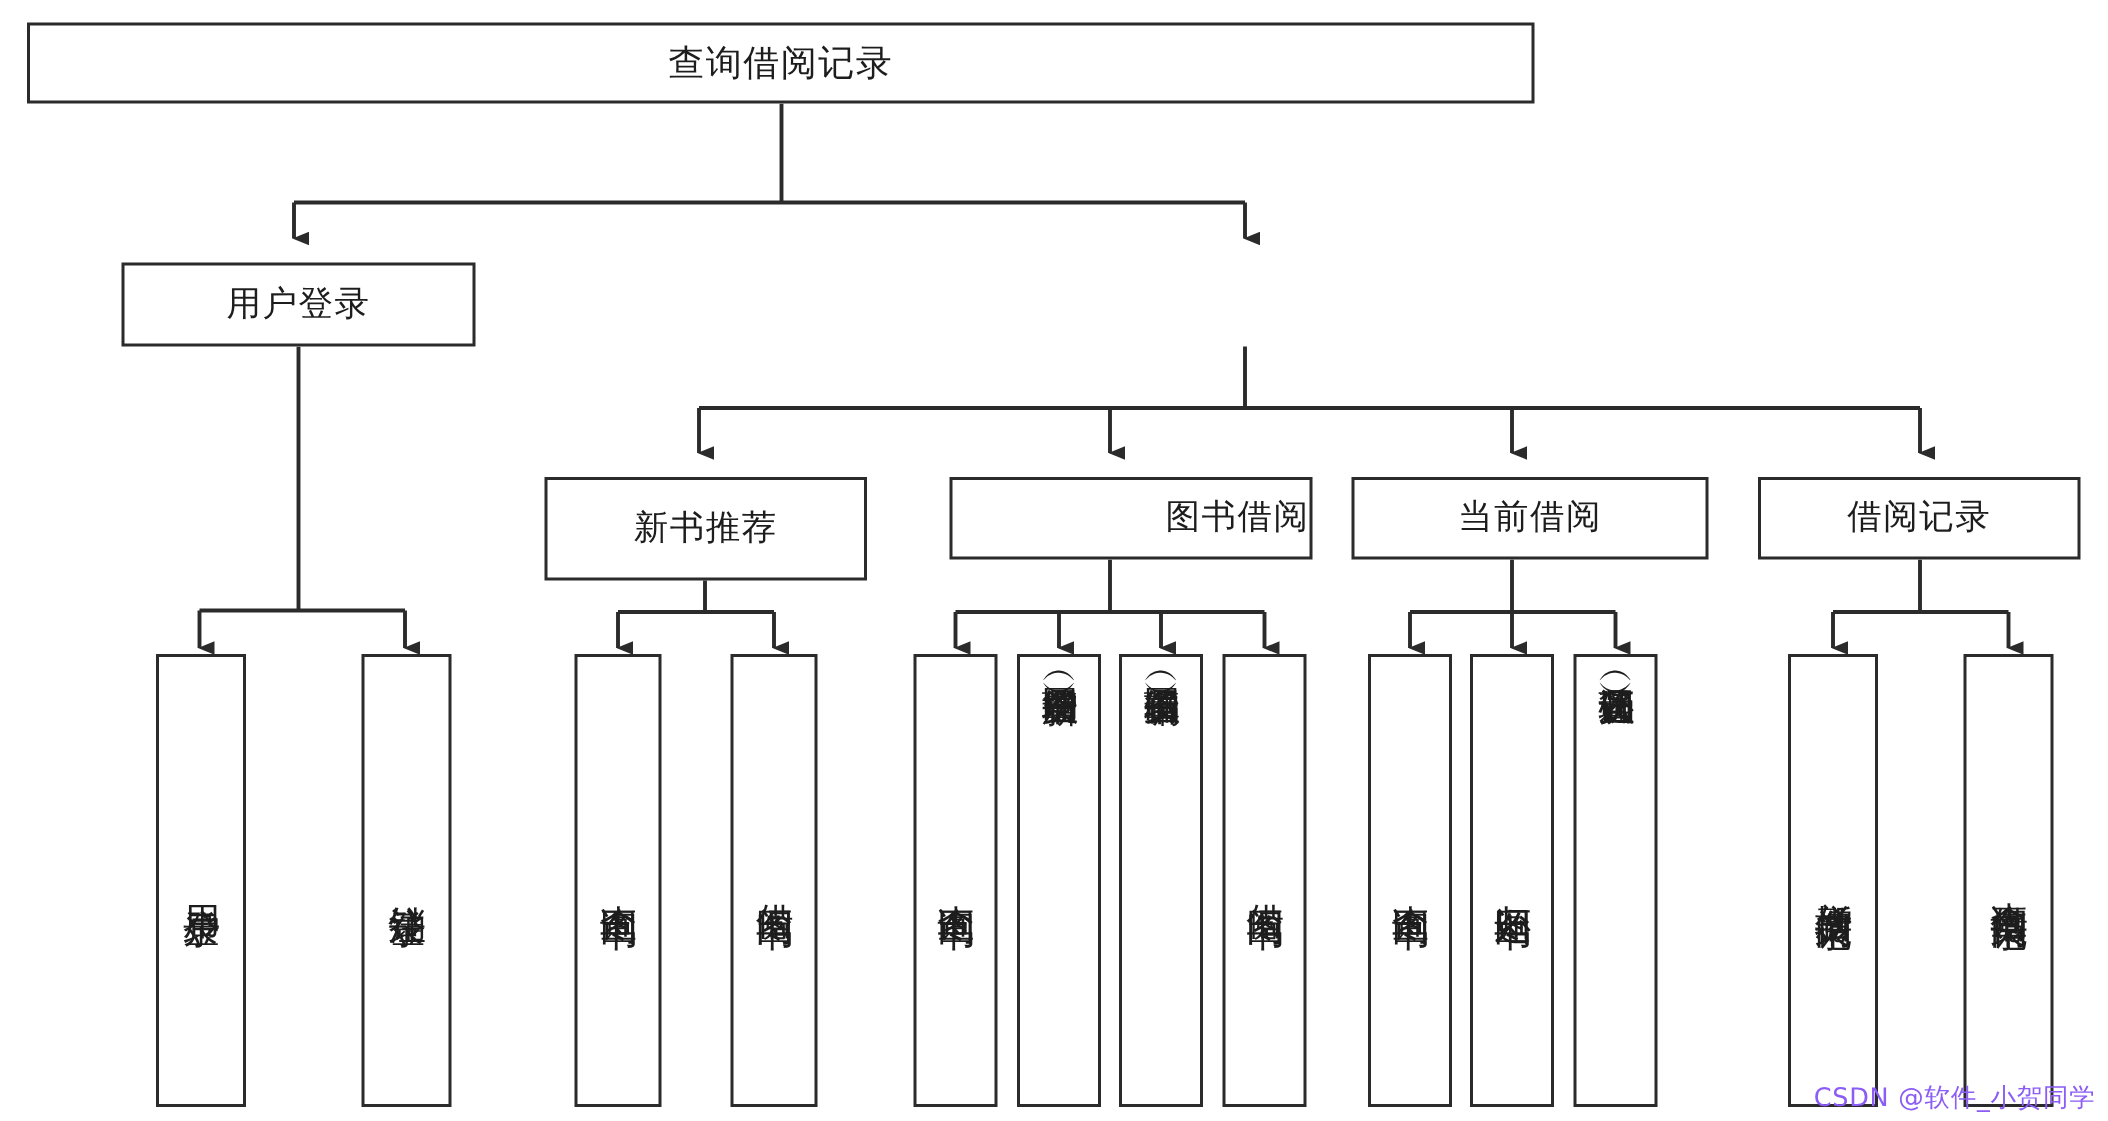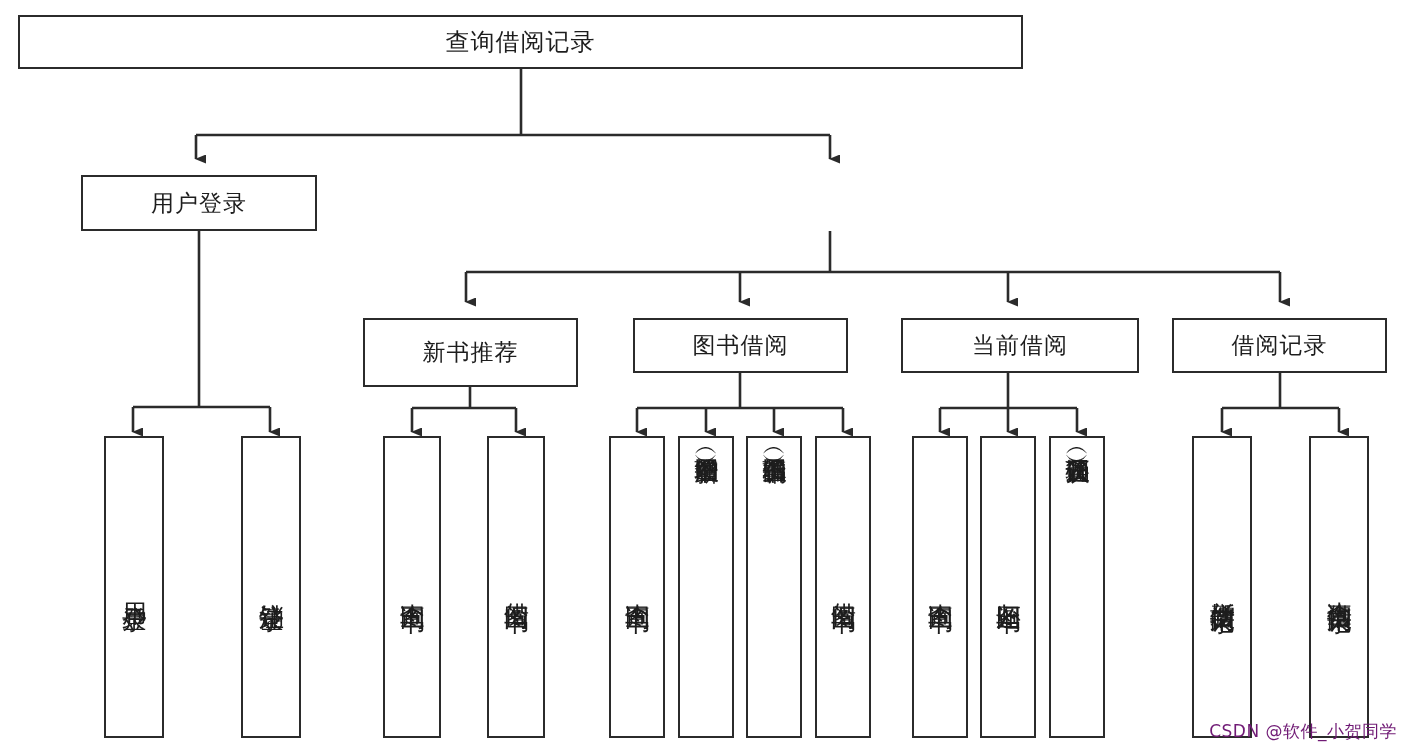--- a/index.html
+++ b/index.html
@@ -71,21 +71,21 @@
     padding-top: 2px;
     font-size: 24px;
     letter-spacing: 0px;
     line-height: 1.05;
   }
   #watermark {
     position: absolute;
     right: 8px;
     bottom: 4px;
     font-size: 17px;
-    color: #701a75;
+    color: #8b5cf6;
     letter-spacing: 0.5px;
     z-index: 3;
     white-space: nowrap;
   }
 </style>
 </head>
 <body>
 
 <div id="diagram-root">
 
@@ -145,21 +145,21 @@
 
   <div class="node h" style="left:81px; top:175px; width:236px; height:56px;">
     <span class="node-label">用户登录</span>
   </div>
 
 
   <div class="node h" style="left:363px; top:318px; width:215px; height:69px;">
     <span class="node-label">新书推荐</span>
   </div>
 
-  <div class="node h" style="left:633px; top:318px; width:215px; height:55px;">
+  <div class="node h" style="left:633px; top:318px; width:242px; height:55px;justify-content:flex-end;">
     <span class="node-label">图书借阅</span>
   </div>
 
   <div class="node h" style="left:901px; top:318px; width:238px; height:55px;">
     <span class="node-label">当前借阅</span>
   </div>
 
   <div class="node h" style="left:1172px; top:318px; width:215px; height:55px;">
     <span class="node-label">借阅记录</span>
   </div>

